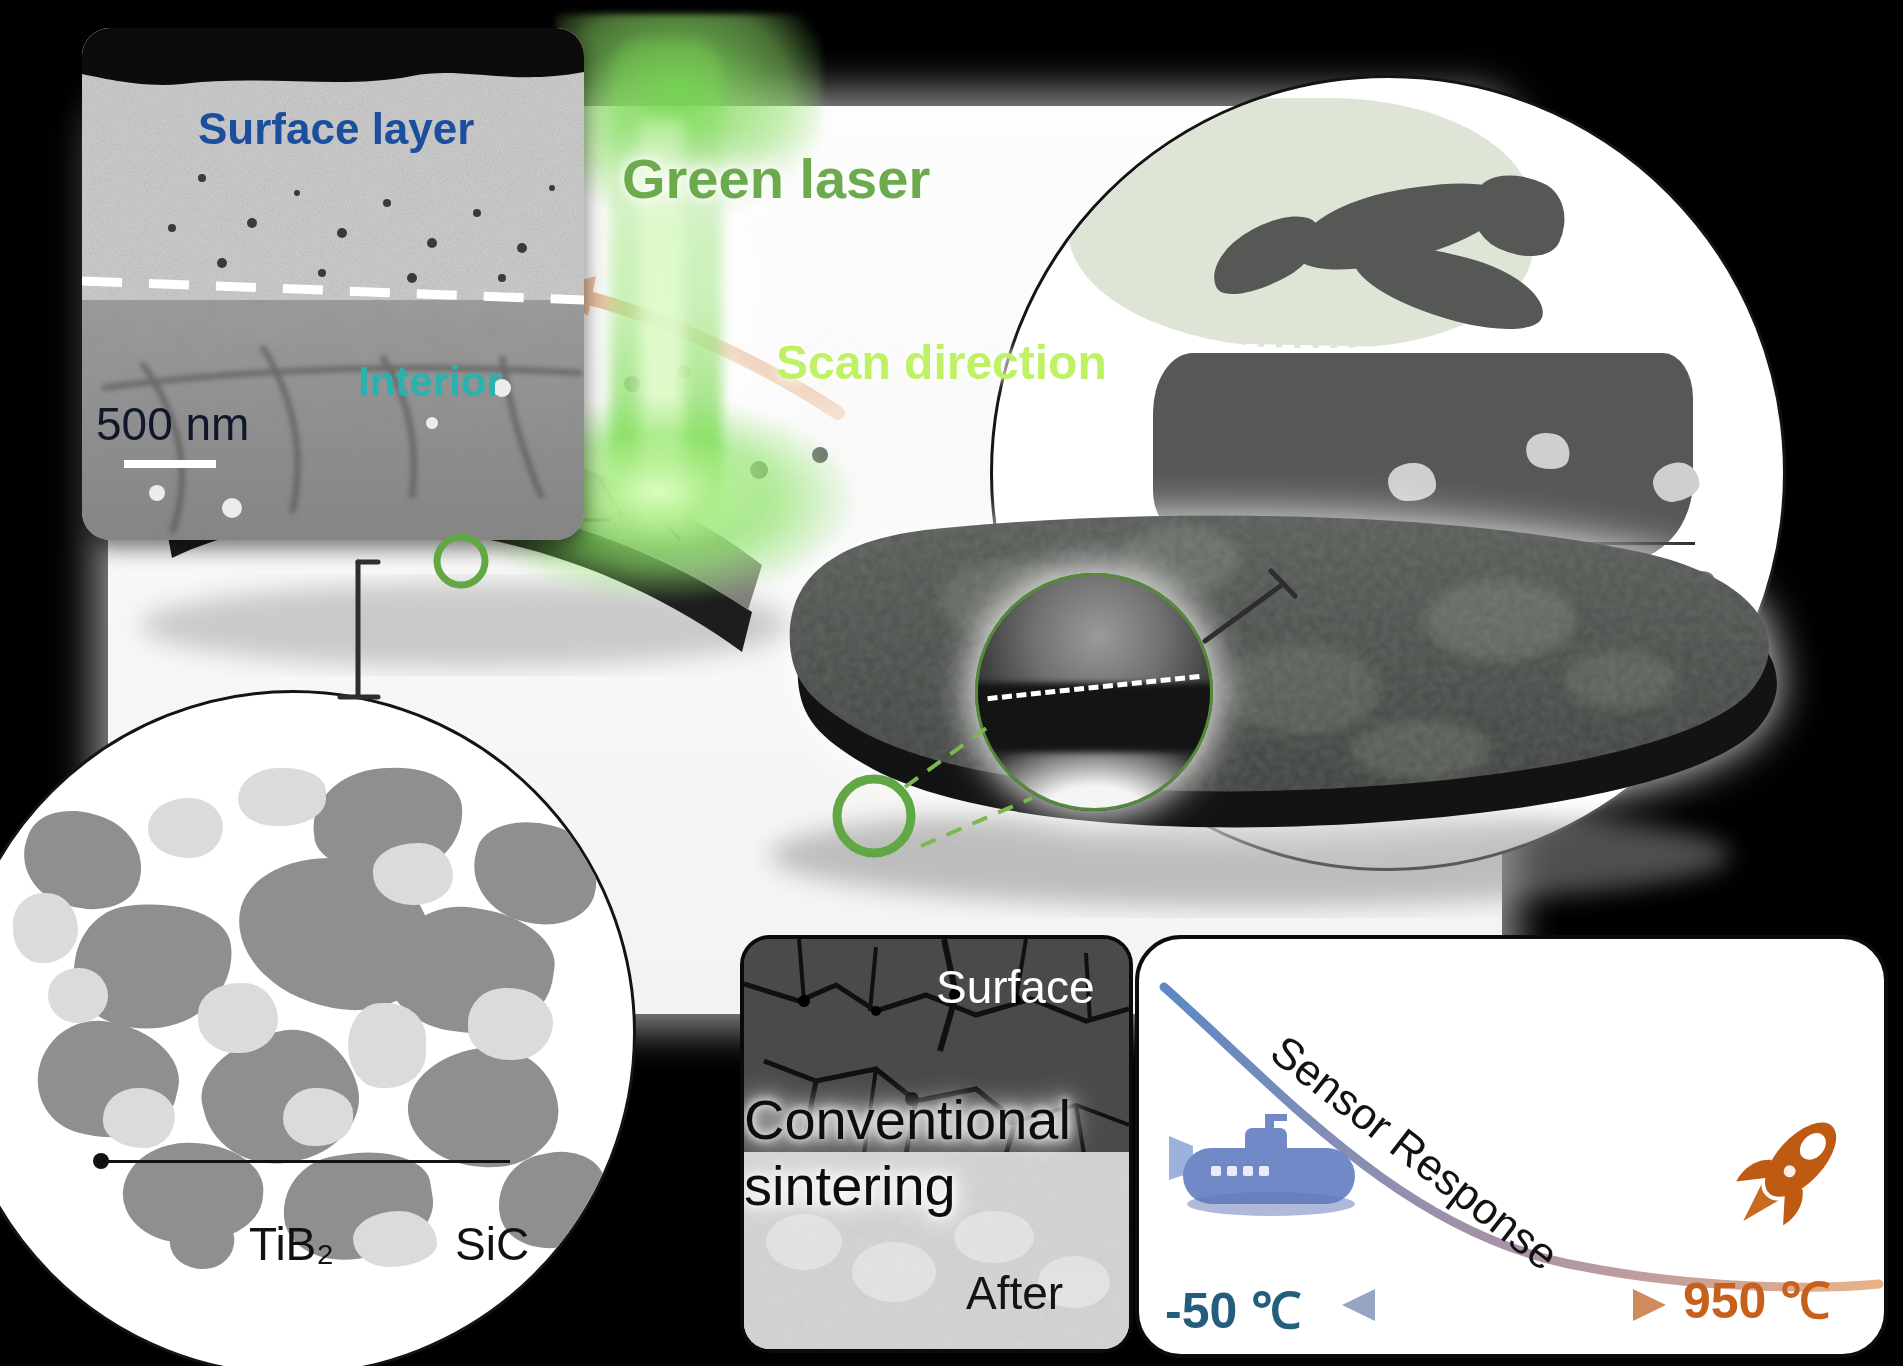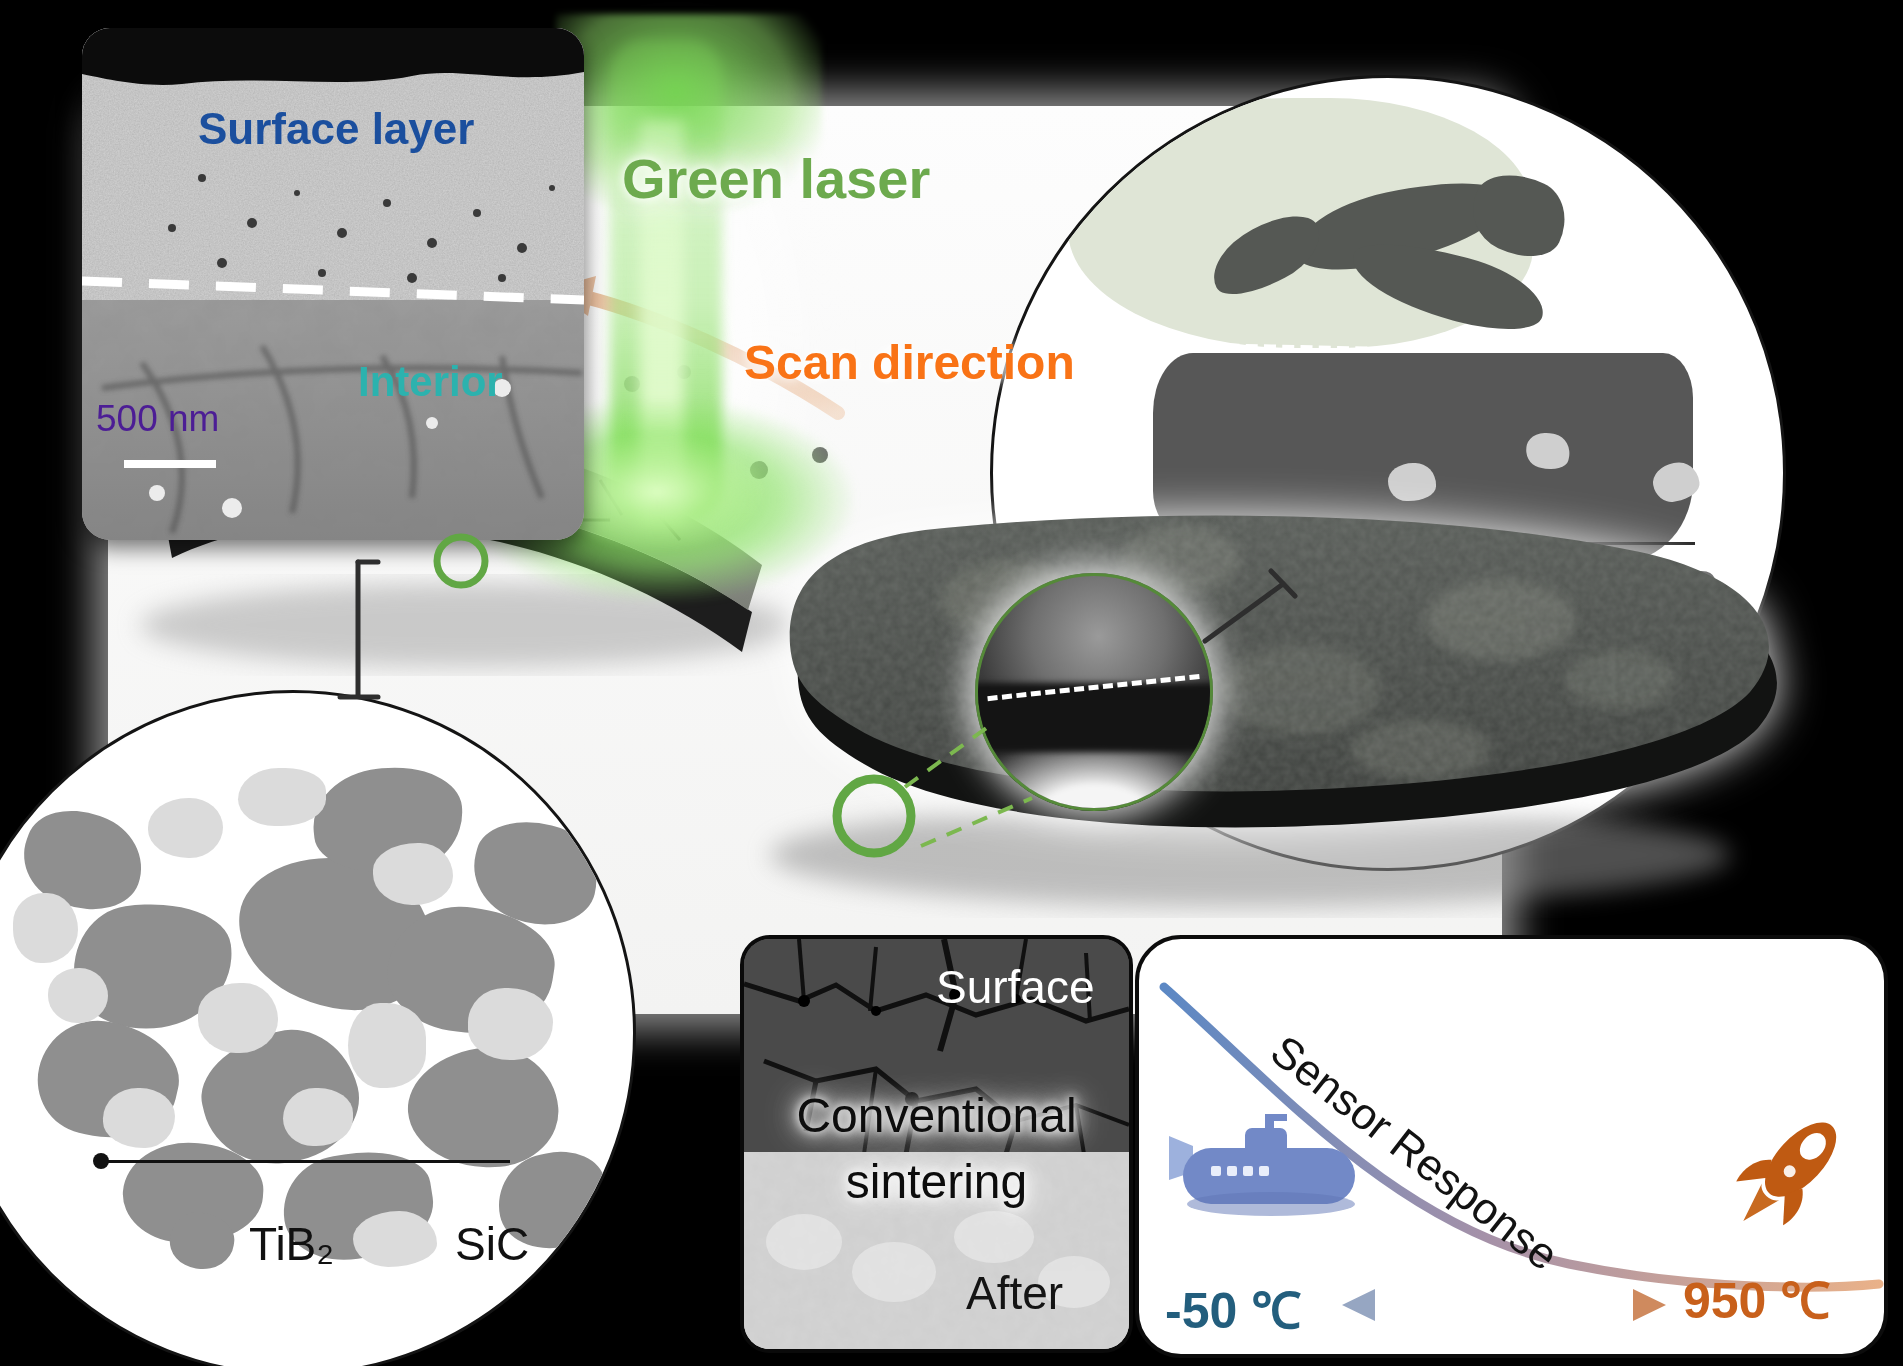--- a/index.html
+++ b/index.html
@@ -12,21 +12,21 @@
   
   .canvas{left:108px;top:106px;width:1394px;height:908px;border-radius:30px;
           background:linear-gradient(180deg,#fdfdfd,#f3f3f2);
           box-shadow:0 0 38px 16px rgba(250,250,250,.55);z-index:1;}
 
   
   .tem{left:52px;top:28px;width:502px;height:512px;border-radius:28px;overflow:hidden;
        background:#bdbdbd;z-index:5;box-shadow:0 8px 22px rgba(0,0,0,.55);margin-left:30px;}
   .tem-surface-label{left:116px;top:78px;font-size:44px;font-weight:bold;color:#1b4f9e;}
   .tem-interior-label{left:276px;top:332px;font-size:42px;font-weight:bold;color:#2cb2ae;}
-  .tem-scale-label{left:14px;top:372px;font-size:37px;color:#4c1d95;}
+  .tem-scale-label{left:14px;top:372px;font-size:46px;color:#0f172a;}
   .tem-scale-bar{left:42px;top:432px;width:92px;height:8px;background:#fff;}
 
   
   .laser{z-index:4;pointer-events:none;}
   .laser-halo{left:528px;top:40px;width:300px;height:520px;border-radius:120px;
               background:radial-gradient(ellipse at 50% 60%,rgba(255,255,255,.95),rgba(255,255,255,0) 75%);
               filter:blur(22px);}
   .laser-blob{left:556px;top:14px;width:266px;height:196px;
               background:radial-gradient(ellipse at 45% 40%,rgba(118,214,82,.95),rgba(150,225,110,.5) 55%,rgba(160,230,120,0) 78%);
               filter:blur(3px);}
@@ -37,21 +37,21 @@
               background:linear-gradient(to bottom,rgba(228,255,208,.45),rgba(238,255,218,.95));
               filter:blur(7px);}
   .laser-impact{left:466px;top:398px;width:388px;height:204px;
               background:radial-gradient(ellipse at center,rgba(116,218,66,.95) 0%,rgba(130,225,90,.55) 45%,rgba(140,230,100,0) 72%);
               filter:blur(4px);}
   .laser-impact2{left:545px;top:432px;width:224px;height:120px;
               background:radial-gradient(ellipse at center,rgba(225,255,200,.95),rgba(160,235,120,0) 70%);
               filter:blur(3px);}
 
   .green-laser-label{left:622px;top:150px;font-size:56px;font-weight:bold;color:#6daa4e;z-index:7;}
-  .scan-label{left:744px;top:338px;font-size:48px;font-weight:bold;color:#f97316;z-index:7;
+  .scan-label{left:776px;top:338px;font-size:48px;font-weight:bold;color:#bef264;z-index:7;
               text-shadow:0 0 10px #fff,0 0 20px #fff;}
 
   
   .circle{border-radius:50%;background:#fff;border:3px solid #141414;overflow:hidden;z-index:2;}
   .surface-circle{left:990px;top:75px;width:790px;height:790px;}
   .powder-circle{left:-50px;top:690px;width:680px;height:680px;}
 
   .oxide-blob{left:75px;top:20px;width:465px;height:250px;background:#dfe5d6;
               border-radius:52% 48% 46% 54% / 58% 50% 44% 52%;}
   .bone{position:absolute;background:#555854;}
@@ -78,21 +78,21 @@
   .mag-dash{position:absolute;left:4%;top:47%;width:92%;border-top:5px dashed #fff;transform:rotate(-6deg);}
 
   
   .sinter-panel{left:740px;top:935px;width:385px;height:410px;border-radius:30px;
                 border:4px solid #0a0a0a;overflow:hidden;z-index:5;background:#474747;}
   .sinter-top{position:absolute;left:0;top:0;width:100%;height:52%;background:#4a4a4a;}
   .sinter-bottom{position:absolute;left:0;bottom:0;width:100%;height:48%;
                  background:linear-gradient(180deg,#cdcdcd,#dedede);}
   .before-label{left:192px;top:24px;font-size:46px;color:#fff;}
   .after-label{left:222px;top:330px;font-size:46px;color:#141414;}
-  .method-label{width:100%;text-align:center;font-size:48px;color:#0d0d0d;
+  .method-label{width:100%;font-size:56px;color:#0d0d0d;
                 text-shadow:0 0 8px #fff,0 0 16px #fff,0 0 26px #fff,0 0 36px #fff;}
 
   
   .app-panel{left:1135px;top:935px;width:745px;height:415px;border-radius:46px;
              border:4px solid #0c0c0c;background:#fff;overflow:hidden;z-index:5;}
   .app-title{left:0;top:16px;width:100%;text-align:center;padding-left:36px;box-sizing:border-box;
              font-size:54px;font-weight:bold;color:#0a0a0a;}
   .sensor-label{left:152px;top:88px;font-size:44px;color:#121212;
                 transform:rotate(38deg);transform-origin:left top;}
   .temp-low{left:26px;top:346px;font-size:50px;font-weight:bold;color:#235e7d;}

